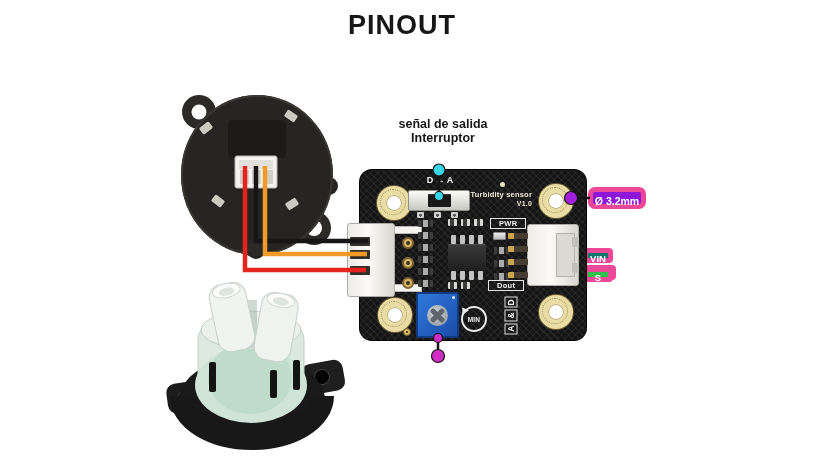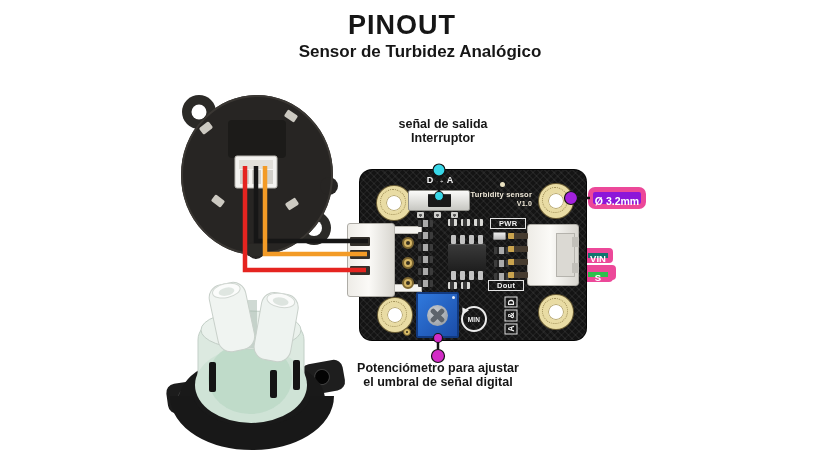--- a/index.html
+++ b/index.html
@@ -125,21 +125,20 @@
   .via-gold::after{content:"";position:absolute;left:2px;top:2px;width:2px;height:2px;
                    border-radius:50%;background:#2e2817;}
   .via-small{left:140px;top:12px;width:5px;height:5px;border-radius:50%;background:#e9e1c1;}
 </style>
 </head>
 <body>
 
 <div class="canvas">
 
   <div class="title">PINOUT</div>
-  <div class="subtitle">Sensor de Turbidez Analógico</div>
 
   <svg id="sensor-layer" class="layer" width="840" height="473" viewBox="0 0 840 473">
 
     <g>
       <line x1="199" y1="112" x2="230" y2="140" stroke="#2b2a27" stroke-width="16"></line>
       <line x1="314" y1="228" x2="290" y2="205" stroke="#2b2a27" stroke-width="16"></line>
       <circle cx="199" cy="112" r="17" fill="#2b2a27"></circle>
       <circle cx="199" cy="112" r="7.5" fill="#ffffff"></circle>
       <circle cx="314" cy="228" r="17" fill="#2b2a27"></circle>
       <circle cx="314" cy="228" r="8" fill="#ffffff"></circle>
@@ -318,18 +317,14 @@
     <div>señal de salida</div>
     <div>Interruptor</div>
   </div>
 
   <div class="badge badge-hole" style="background: rgb(140, 22, 217);">Ø 3.2mm</div>
 
   <div class="badge pin-badge pin-gnd" style="background: rgb(35, 54, 212);">GND</div>
   <div class="badge pin-badge pin-vin" style="background: #0f766e;">VIN</div>
   <div class="badge pin-badge pin-s" style="background: rgb(44, 192, 76);">S</div>
 
-  <div class="note note-pot">
-    <div>Potenciómetro para ajustar</div>
-    <div>el umbral de señal digital</div>
-  </div>
 
 </div>
 
 </body></html>

